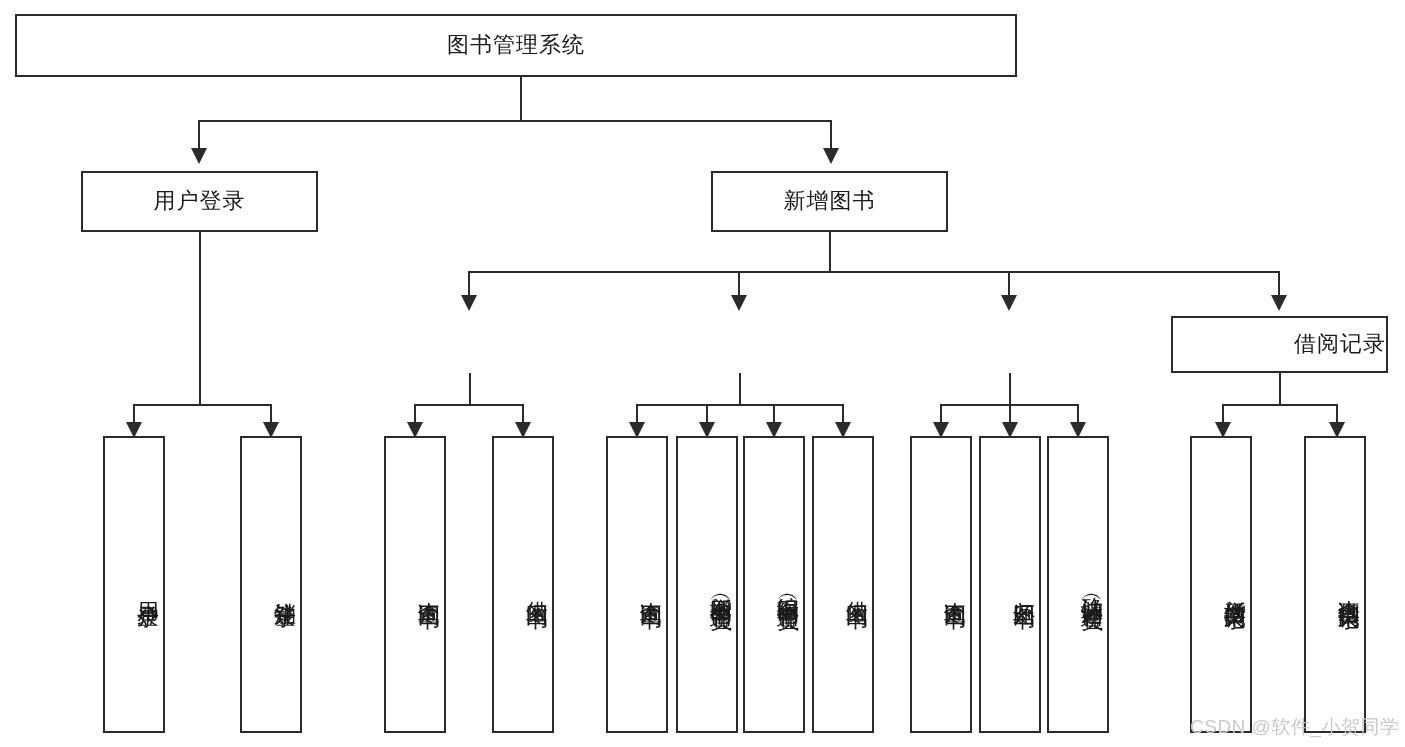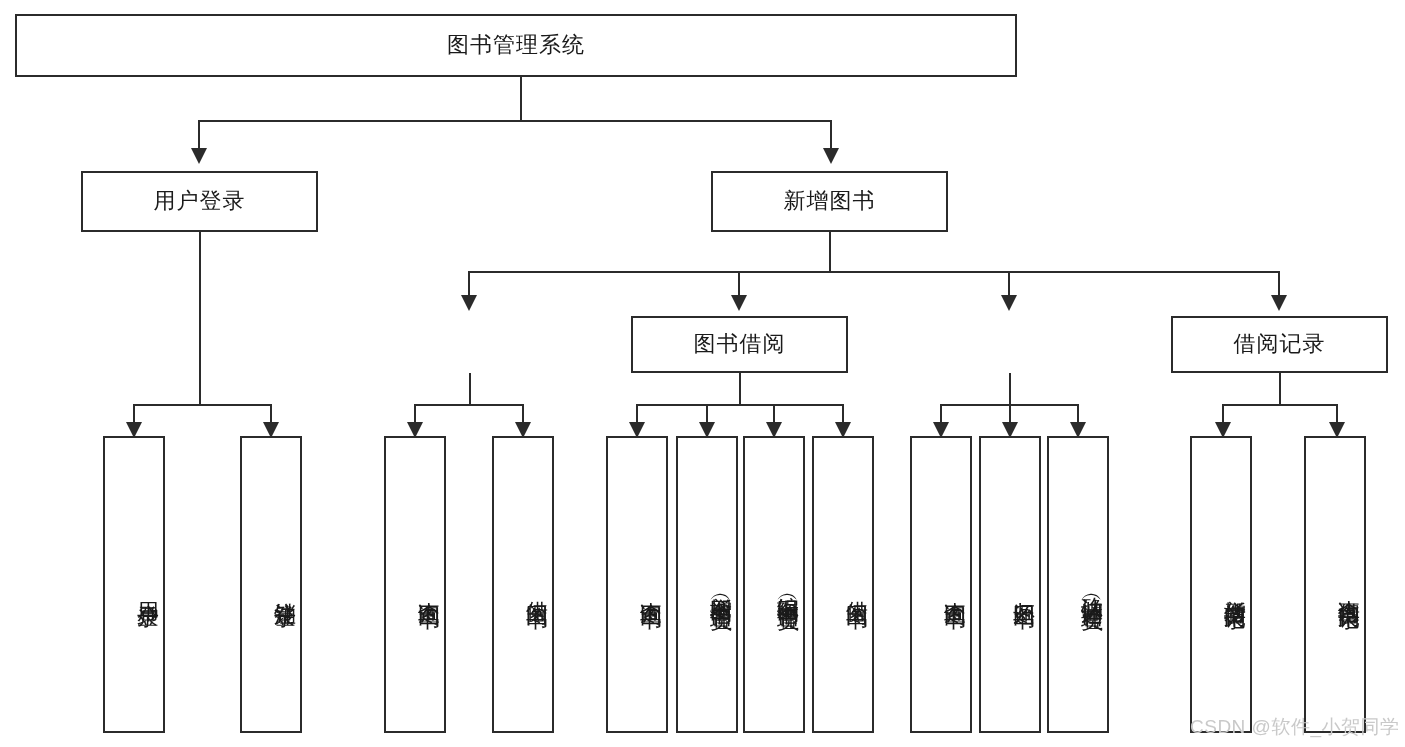--- a/index.html
+++ b/index.html
@@ -106,24 +106,21 @@
   <div class="conn h" style="left:468px; top:271px; width:811px;"></div>
   <div class="conn v" style="left:468px; top:271px; height:26px;"></div>
   <div class="conn v" style="left:738px; top:271px; height:26px;"></div>
   <div class="conn v" style="left:1008px; top:271px; height:26px;"></div>
   <div class="conn v" style="left:1278px; top:271px; height:26px;"></div>
   <div class="arrow" style="left:461px; top:295px;"></div>
   <div class="arrow" style="left:731px; top:295px;"></div>
   <div class="arrow" style="left:1001px; top:295px;"></div>
   <div class="arrow" style="left:1271px; top:295px;"></div>
 
-  <div class="node horiz" style="left:631px; top:316px; width:217px; height:57px;">
-    <span class="label">图书借阅</span>
-  </div>
-  <div class="node horiz" style="left:1171px; top:316px; width:217px; height:57px;">
+  <div class="node horiz" style="left:1171px; top:316px; width:217px; height:57px;justify-content:flex-end;">
     <span class="label">借阅记录</span>
   </div>
 
   <div class="conn v" style="left:469px; top:373px; height:32px;"></div>
   <div class="conn h" style="left:414px; top:404px; width:110px;"></div>
   <div class="conn v" style="left:414px; top:404px; height:28px;"></div>
   <div class="conn v" style="left:522px; top:404px; height:28px;"></div>
   <div class="arrow" style="left:407px; top:422px;"></div>
   <div class="arrow" style="left:515px; top:422px;"></div>
 

